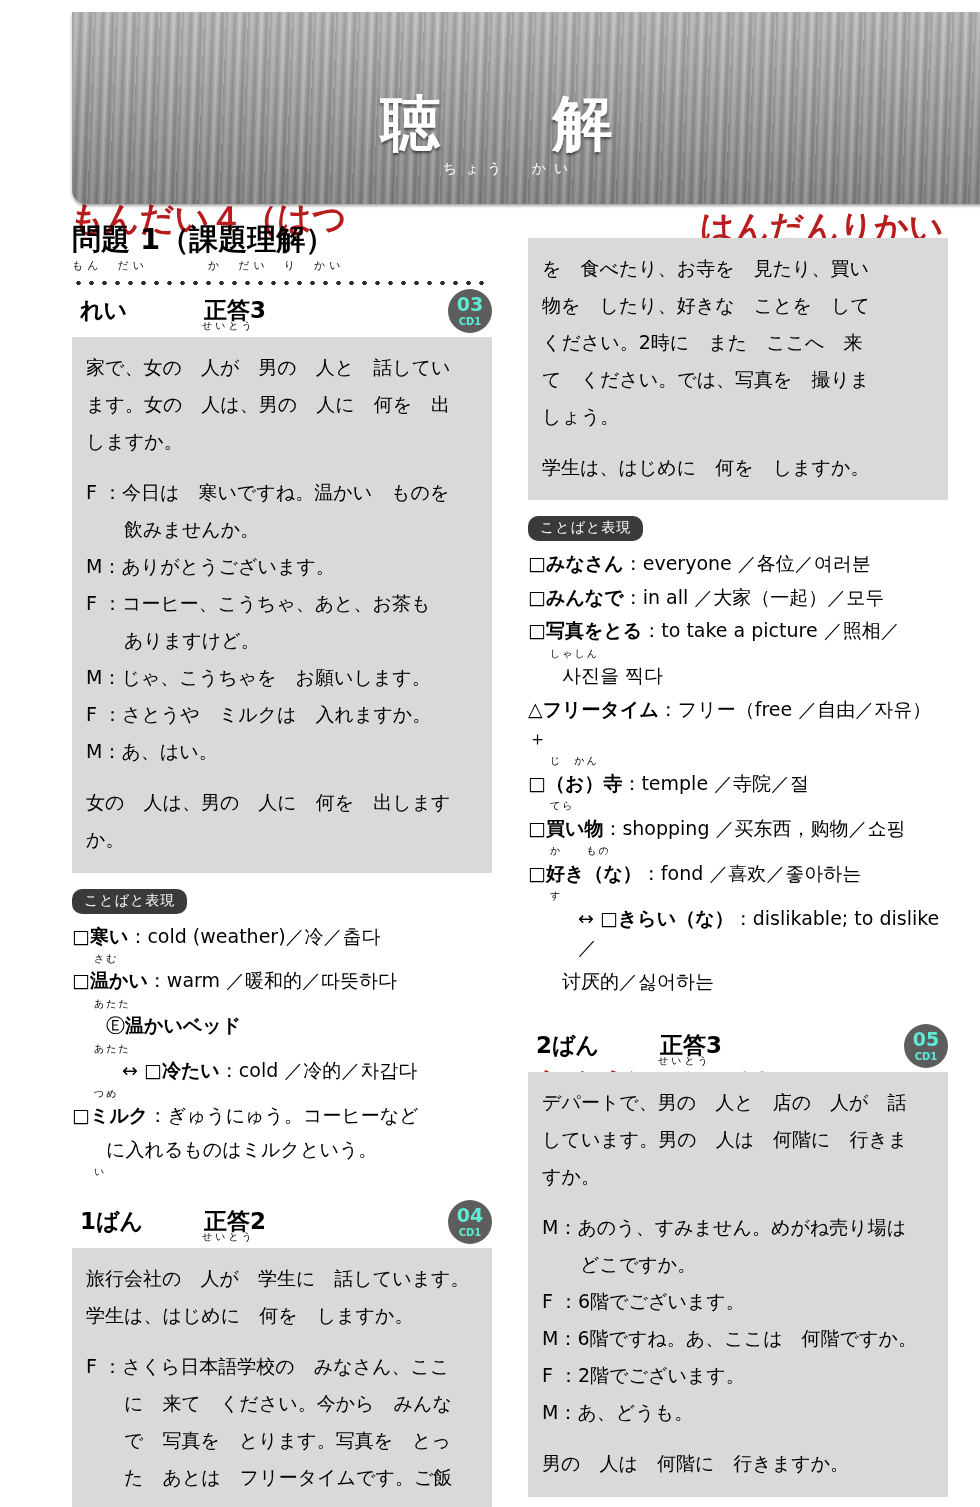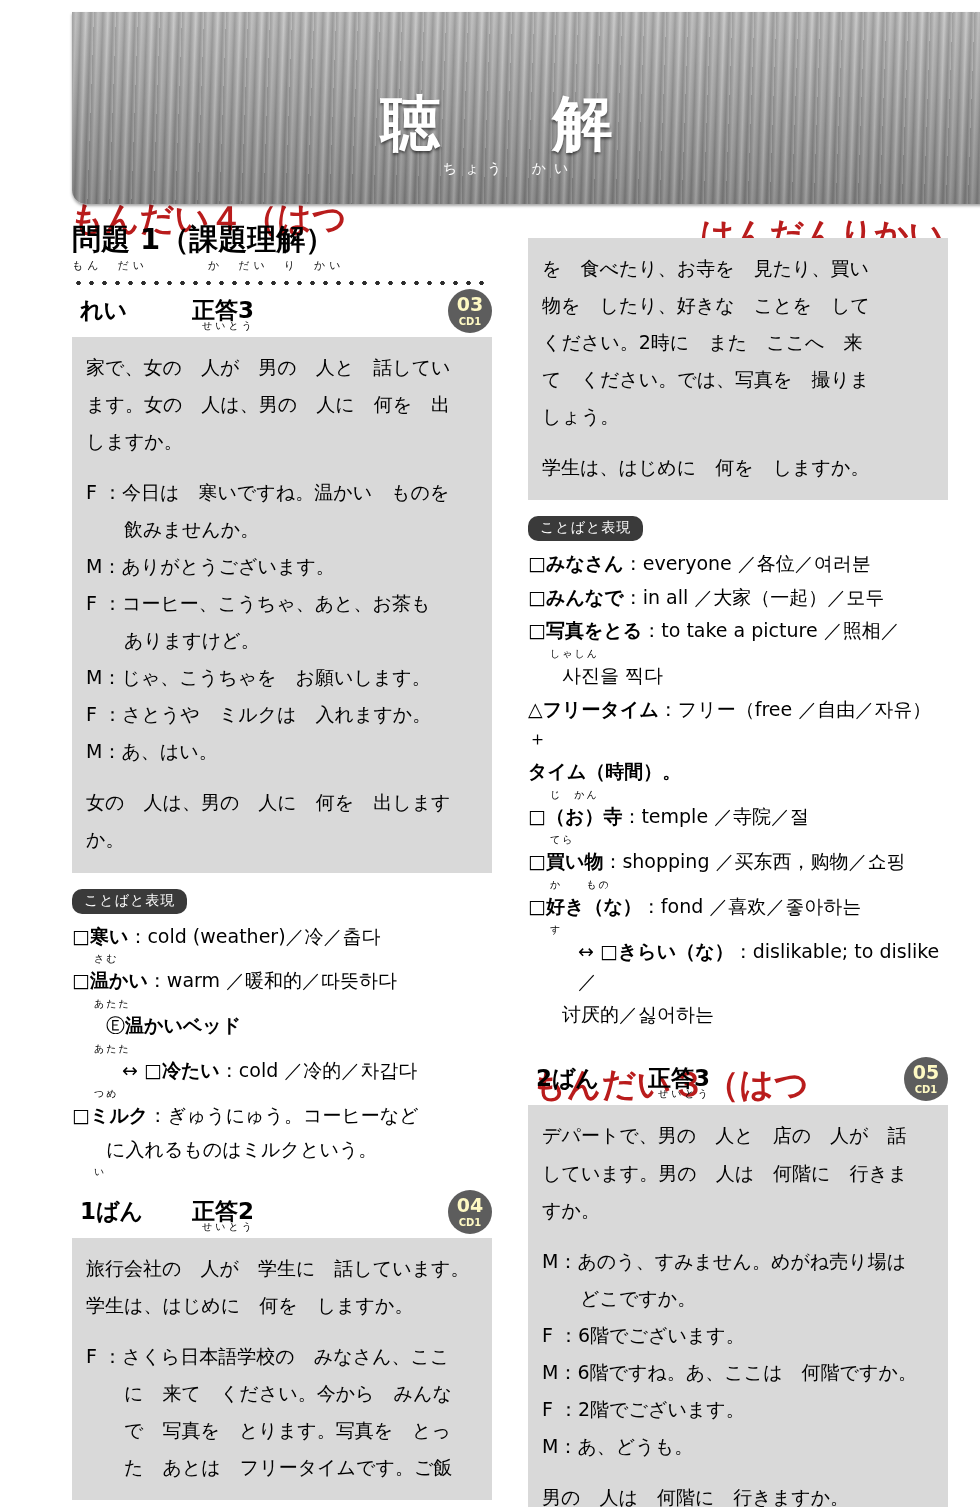--- a/index.html
+++ b/index.html
@@ -116,32 +116,32 @@
 
   .qhead {
     position: relative;
     font-family: "DejaVu Sans", sans-serif;
     font-size: 23px;
     font-weight: bold;
     height: 34px;
     margin-top: 4px;
   }
   .qhead .label { position: absolute; left: 8px; top: 0; }
-  .qhead .ans   { position: absolute; left: 120px; top: 0; }
+  .qhead .ans   { position: absolute; left: 132px; top: 0; }
   .qhead .ansruby {
     position: absolute; left: 130px; top: 24px;
     font-size: 10px; font-weight: normal; letter-spacing: 3px;
   }
   .cdbadge {
     position: absolute;
     right: 0; top: -6px;
     width: 44px; height: 44px;
     border-radius: 50%;
     background: #5d5d5d;
-    color: #fef9c3;
+    color: #5eead4;
     text-align: center;
     font-family: "DejaVu Sans", sans-serif;
   }
   .cdbadge .num { display:block; font-size: 19px; font-weight: bold; line-height: 26px; margin-top: 2px;}
   .cdbadge .cd  { display:block; font-size: 10px; line-height: 10px; }
 
   
   .script {
     background: #d9d9d9;
     padding: 12px 14px 14px 14px;
@@ -184,21 +184,21 @@
     font-size: 18px;
     font-weight: bold;
   }
 </style>
 </head>
 <body>
 
 <div class="page">
 
   <div class="ghost" style="left:70px; top:196px;">もんだい４（はつ</div>
-  <div class="ghost" style="left:700px; top:212px;">はんだんりかい</div>
+  <div class="ghost" style="left:700px; top:205px;">はんだんりかい</div>
   <div class="ghost" style="left:532px; top:1062px;">もんだい３（はつ</div>
 
   <div class="banner">
     <div class="banner-title">聴　解</div>
     <div class="banner-ruby">ちょう　かい</div>
   </div>
 
   <div class="col col-left">
 
     <div class="mondai">問題 1（課題理解）</div>
@@ -240,21 +240,21 @@
         <span class="sub">あたた</span>
         <div class="item indent"><span>Ⓔ</span><span class="jp">温かいベッド</span></div>
         <span class="sub">あたた</span>
         <div class="item indent2"><span>↔ □</span><span class="jp">冷たい</span><span>：cold ／冷的／차갑다</span></div>
         <span class="sub">つめ</span>
         <div class="item"><span>□</span><span class="jp">ミルク</span><span>：ぎゅうにゅう。コーヒーなど</span></div>
         <div class="item indent"><span>に入れるものはミルクという。</span></div>
         <span class="sub">い</span>
       </div>
 
-    <div class="qhead" style="margin-top:16px;">
+    <div class="qhead" style="margin-top:26px;">
       <span class="label">1ばん</span>
       <span class="ans">正答2</span>
       <span class="ansruby">せいとう</span>
       <span class="cdbadge">
         <span class="num">04</span>
         <span class="cd">CD1</span>
       </span>
     </div>
 
     <div class="script" id="left-q1-script">
@@ -281,21 +281,20 @@
       </div>
 
     <div><span class="vocab-tag">ことばと表現</span></div>
     <div class="vocab" id="right-vocab">
         <div class="item"><span>□</span><span class="jp">みなさん</span><span>：everyone ／各位／여러분</span></div>
         <div class="item"><span>□</span><span class="jp">みんなで</span><span>：in all ／大家（一起）／모두</span></div>
         <div class="item"><span>□</span><span class="jp">写真をとる</span><span>：to take a picture ／照相／</span></div>
         <span class="sub">しゃしん</span>
         <div class="item indent"><span>사진을 찍다</span></div>
         <div class="item"><span>△</span><span class="jp">フリータイム</span><span>：フリー（free ／自由／자유）＋</span></div>
-        <div class="item"><span class="jp">タイム（時間）。</span></div>
         <span class="sub">じ　かん</span>
         <div class="item"><span>□</span><span class="jp">（お）寺</span><span>：temple ／寺院／절</span></div>
         <span class="sub">てら</span>
         <div class="item"><span>□</span><span class="jp">買い物</span><span>：shopping ／买东西，购物／쇼핑</span></div>
         <span class="sub">か　　もの</span>
         <div class="item"><span>□</span><span class="jp">好き（な）</span><span>：fond ／喜欢／좋아하는</span></div>
         <span class="sub">す</span>
         <div class="item indent2"><span>↔ □</span><span class="jp">きらい（な）</span><span>：dislikable; to dislike ／</span></div>
         <div class="item indent"><span>讨厌的／싫어하는</span></div>
       </div>

